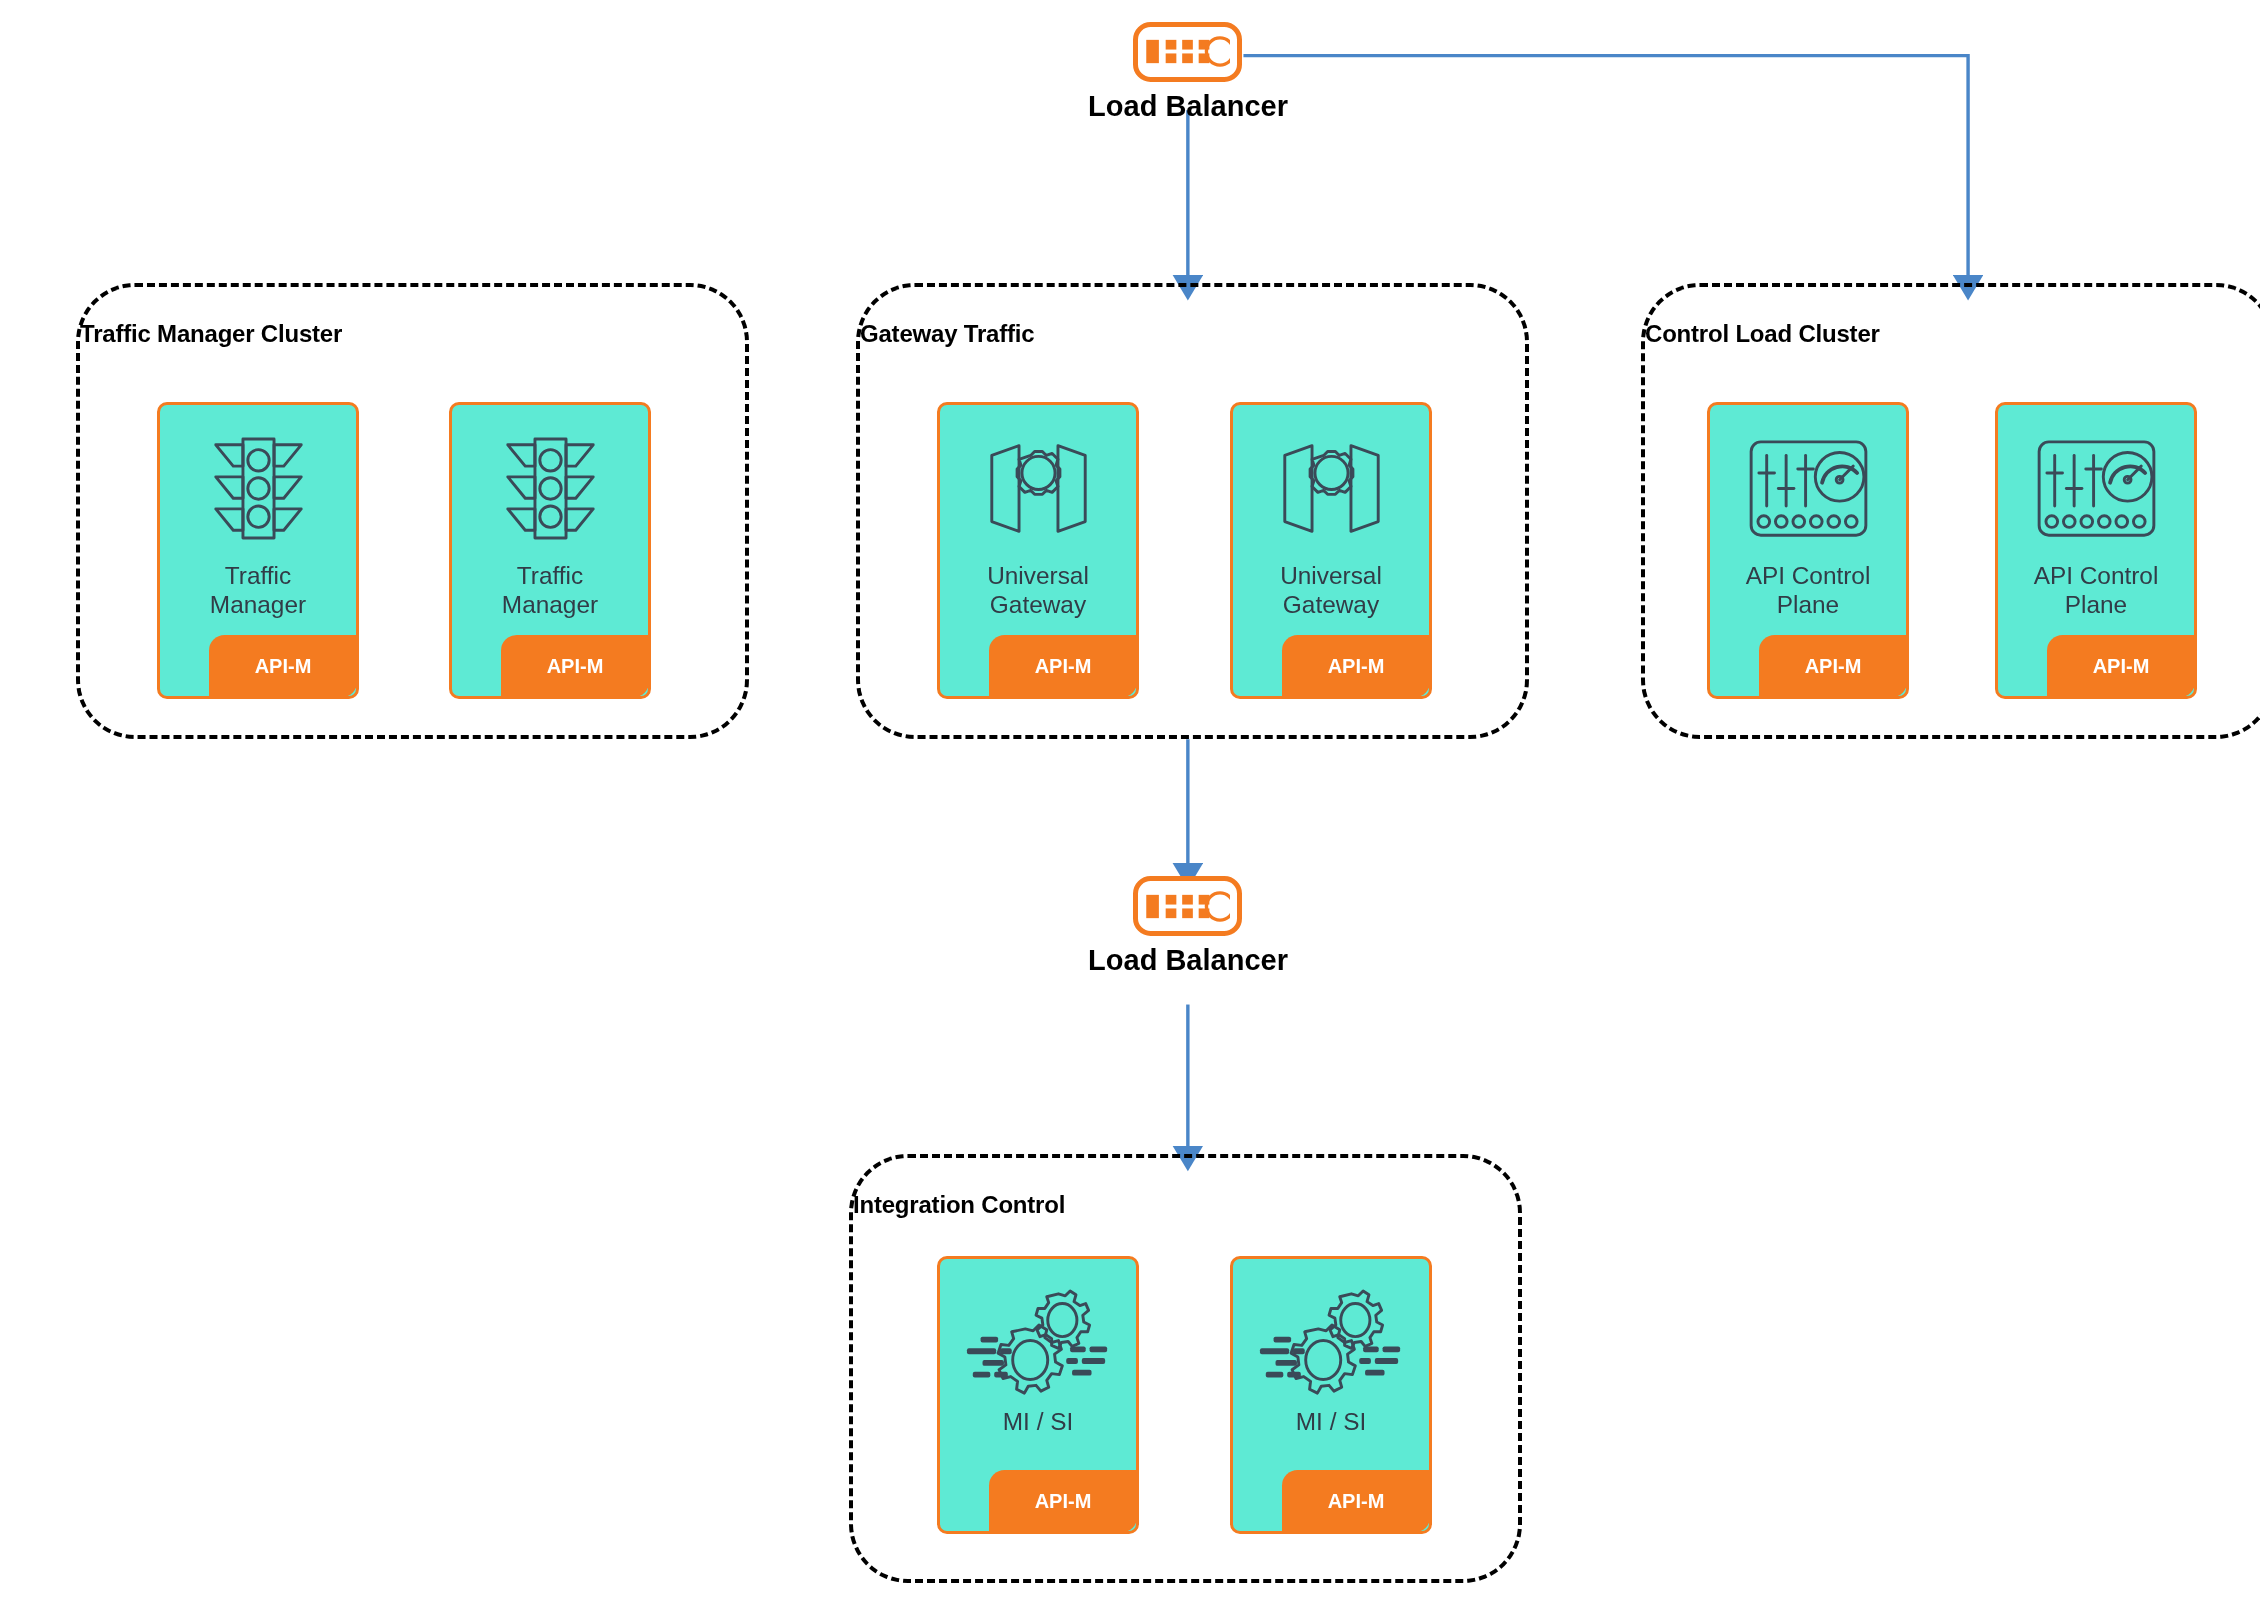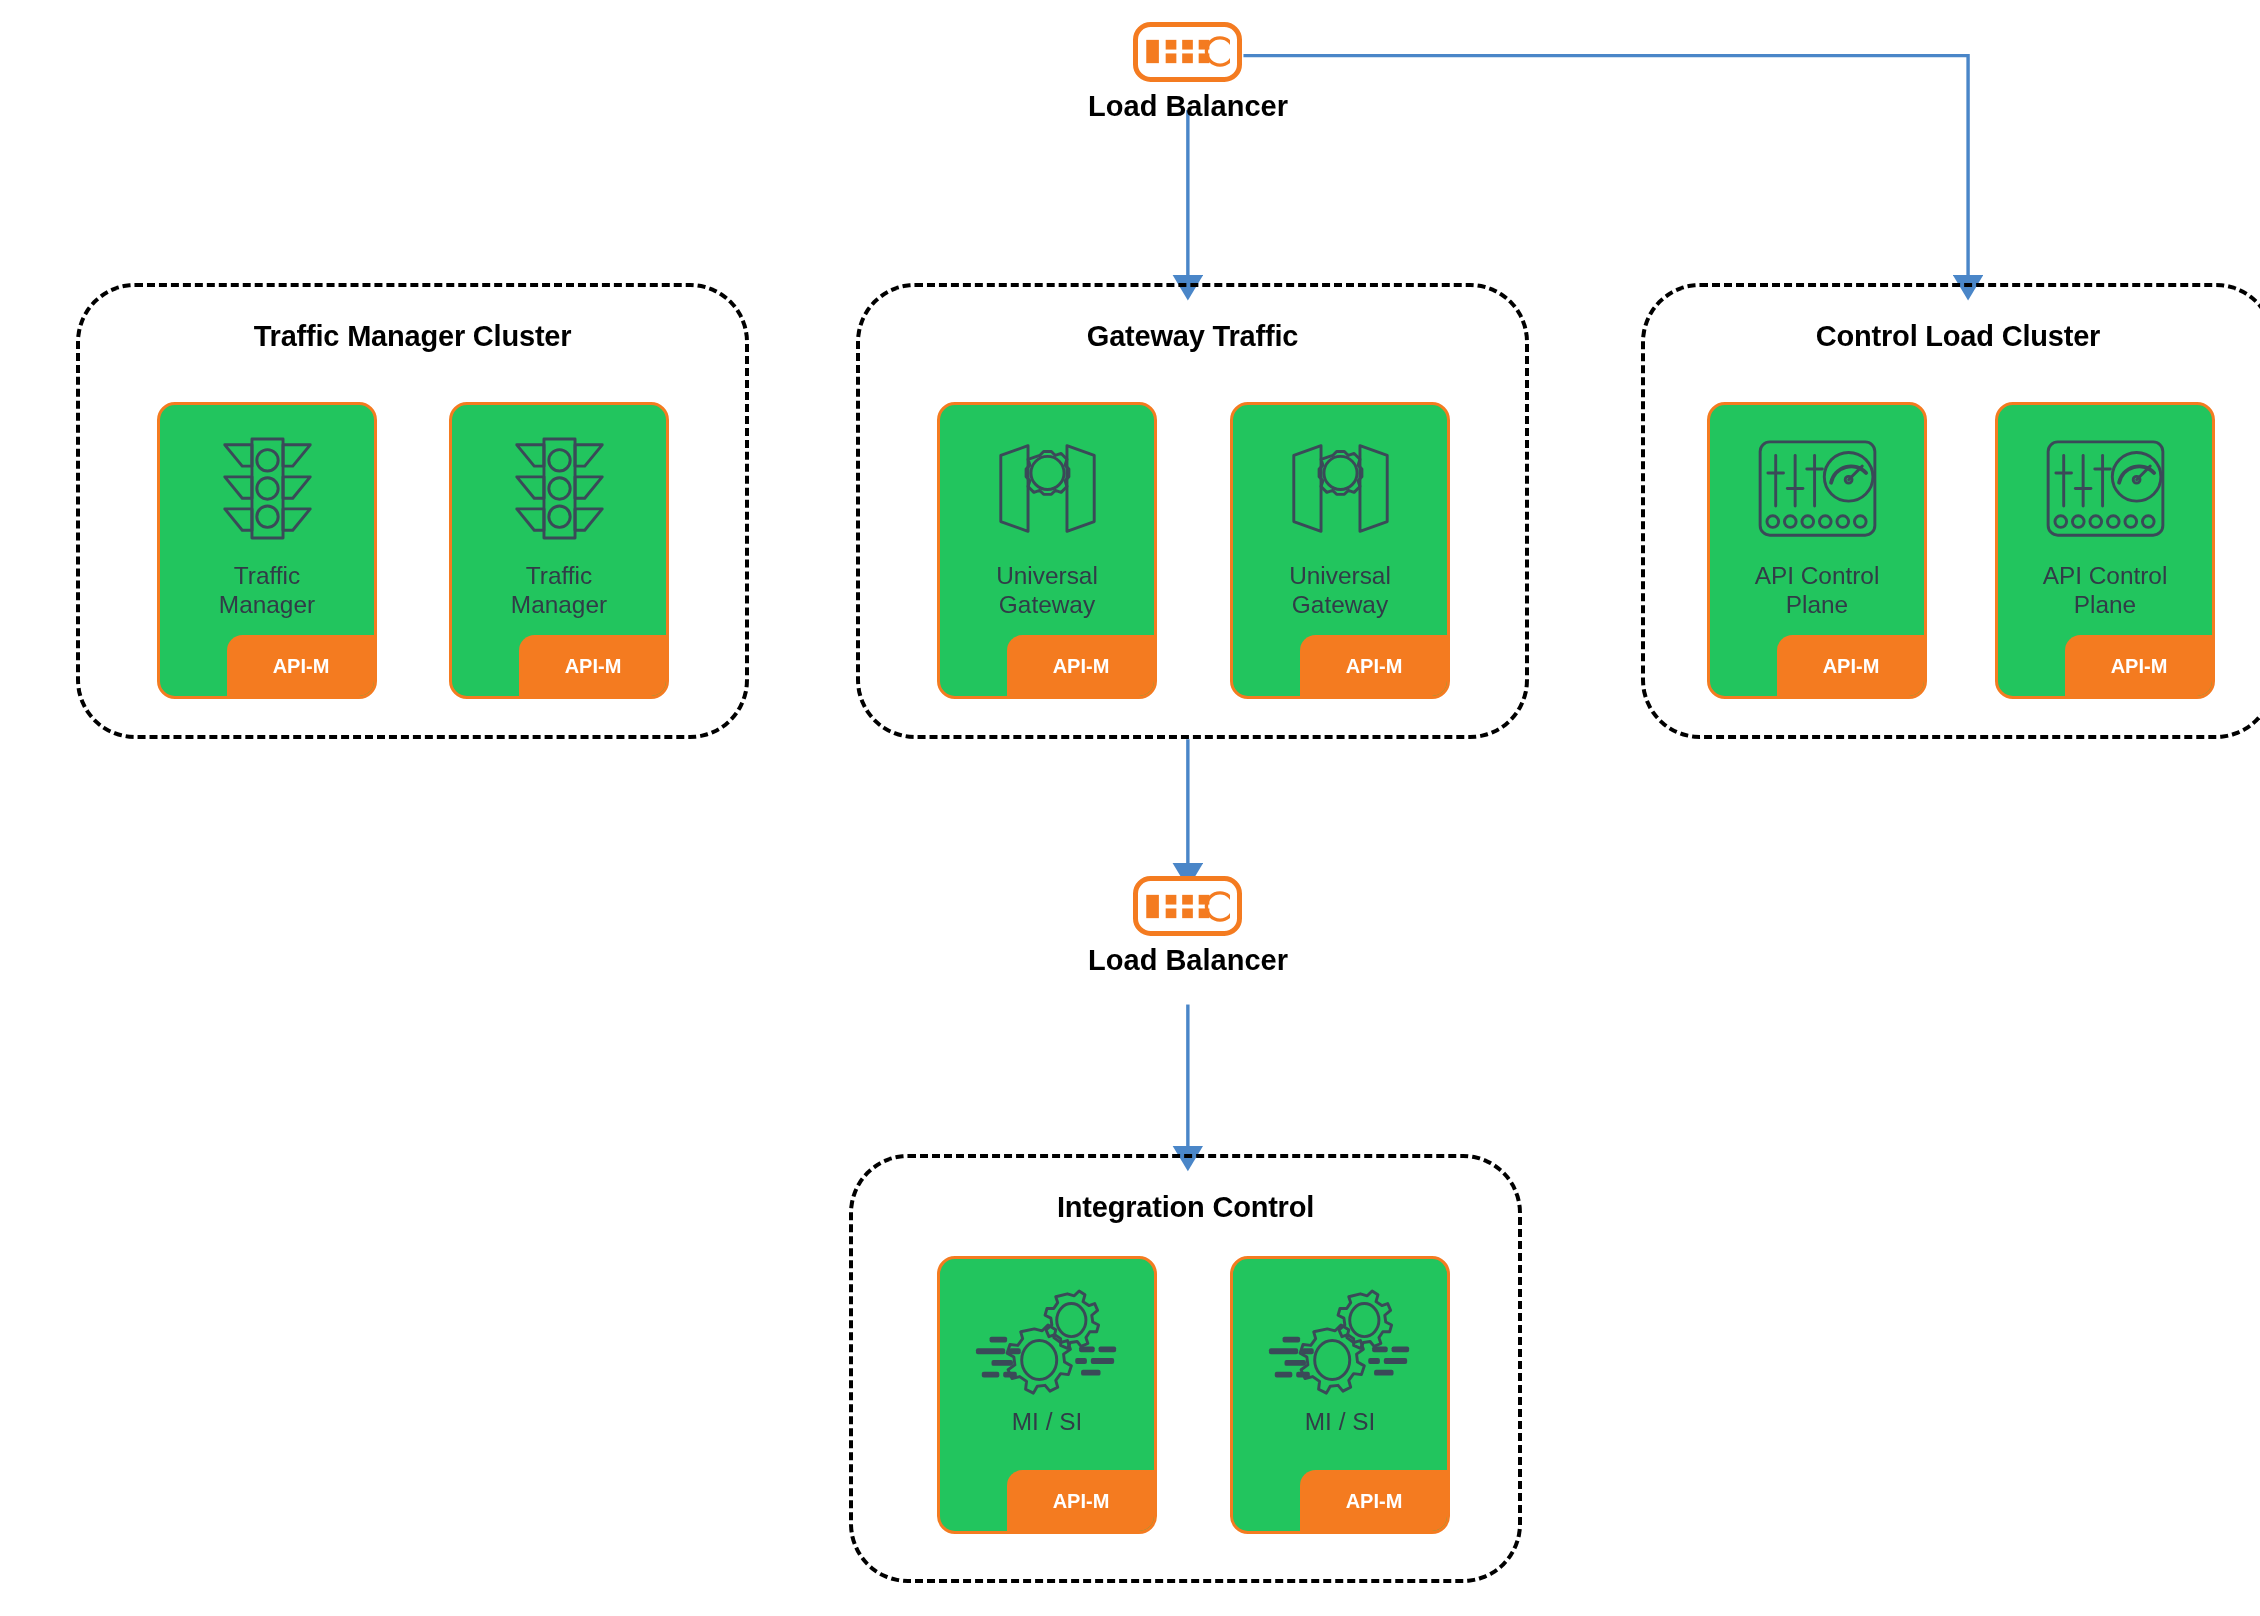--- a/index.html
+++ b/index.html
@@ -25,36 +25,36 @@
     border: 4.9px dashed #000000;
     border-radius: 59px;
     box-sizing: border-box;
     background: transparent;
   }
   .cluster-title {
     position: absolute;
     top: 33px;
     left: 0;
     width: 100%;
-    text-align: center;
-    font-size: 29px;
+    text-align: left;
+    font-size: 24px;
     font-weight: bold;
     color: #000000;
     letter-spacing: -0.2px;
   }
 
   
   .node {
     position: absolute;
-    width: 220px;
+    width: 202px;
     height: 297px;
     border: 3.9px solid #F47B20;
-    border-radius: 18px;
+    border-radius: 10px;
     box-sizing: border-box;
-    background: #22c55e;
+    background: #5eead4;
     overflow: hidden;
   }
   .node-icon {
     position: absolute;
     top: 17.6px;
     left: 0;
     width: 100%;
     height: 132px;
     display: flex;
     align-items: center;

